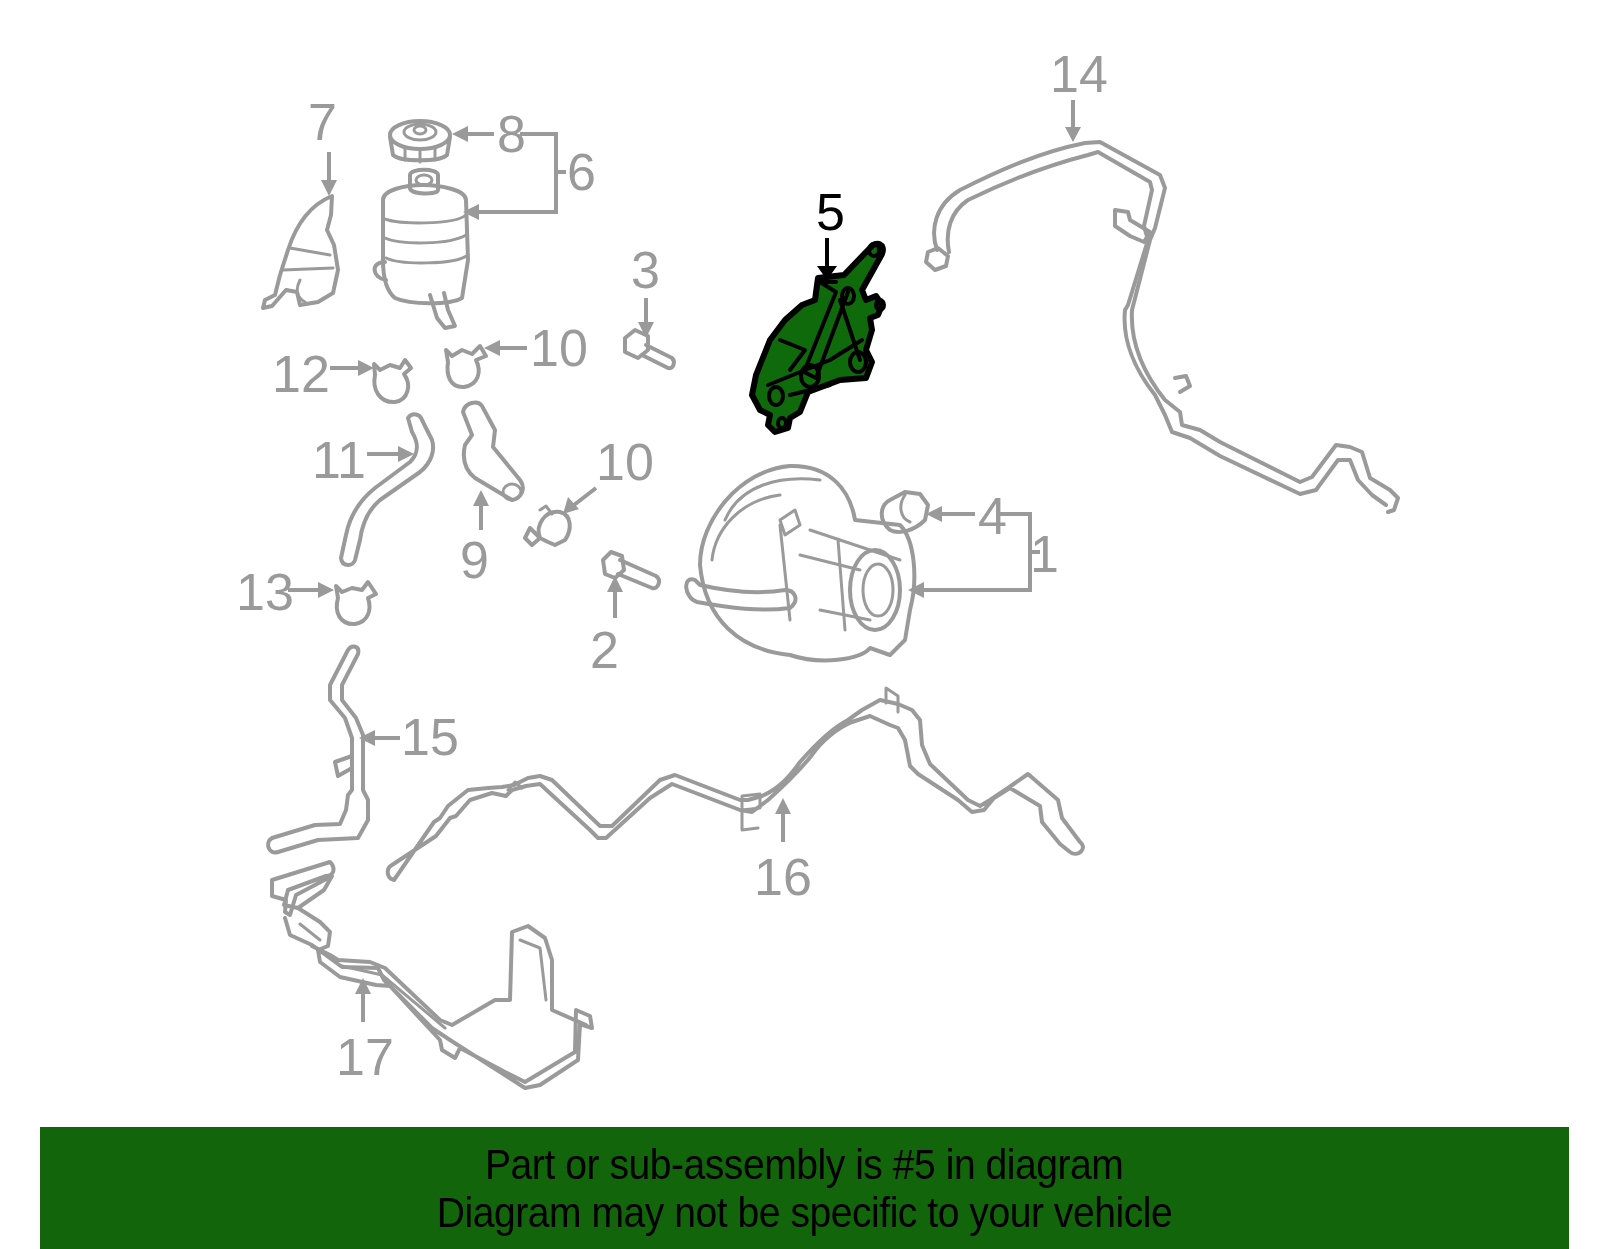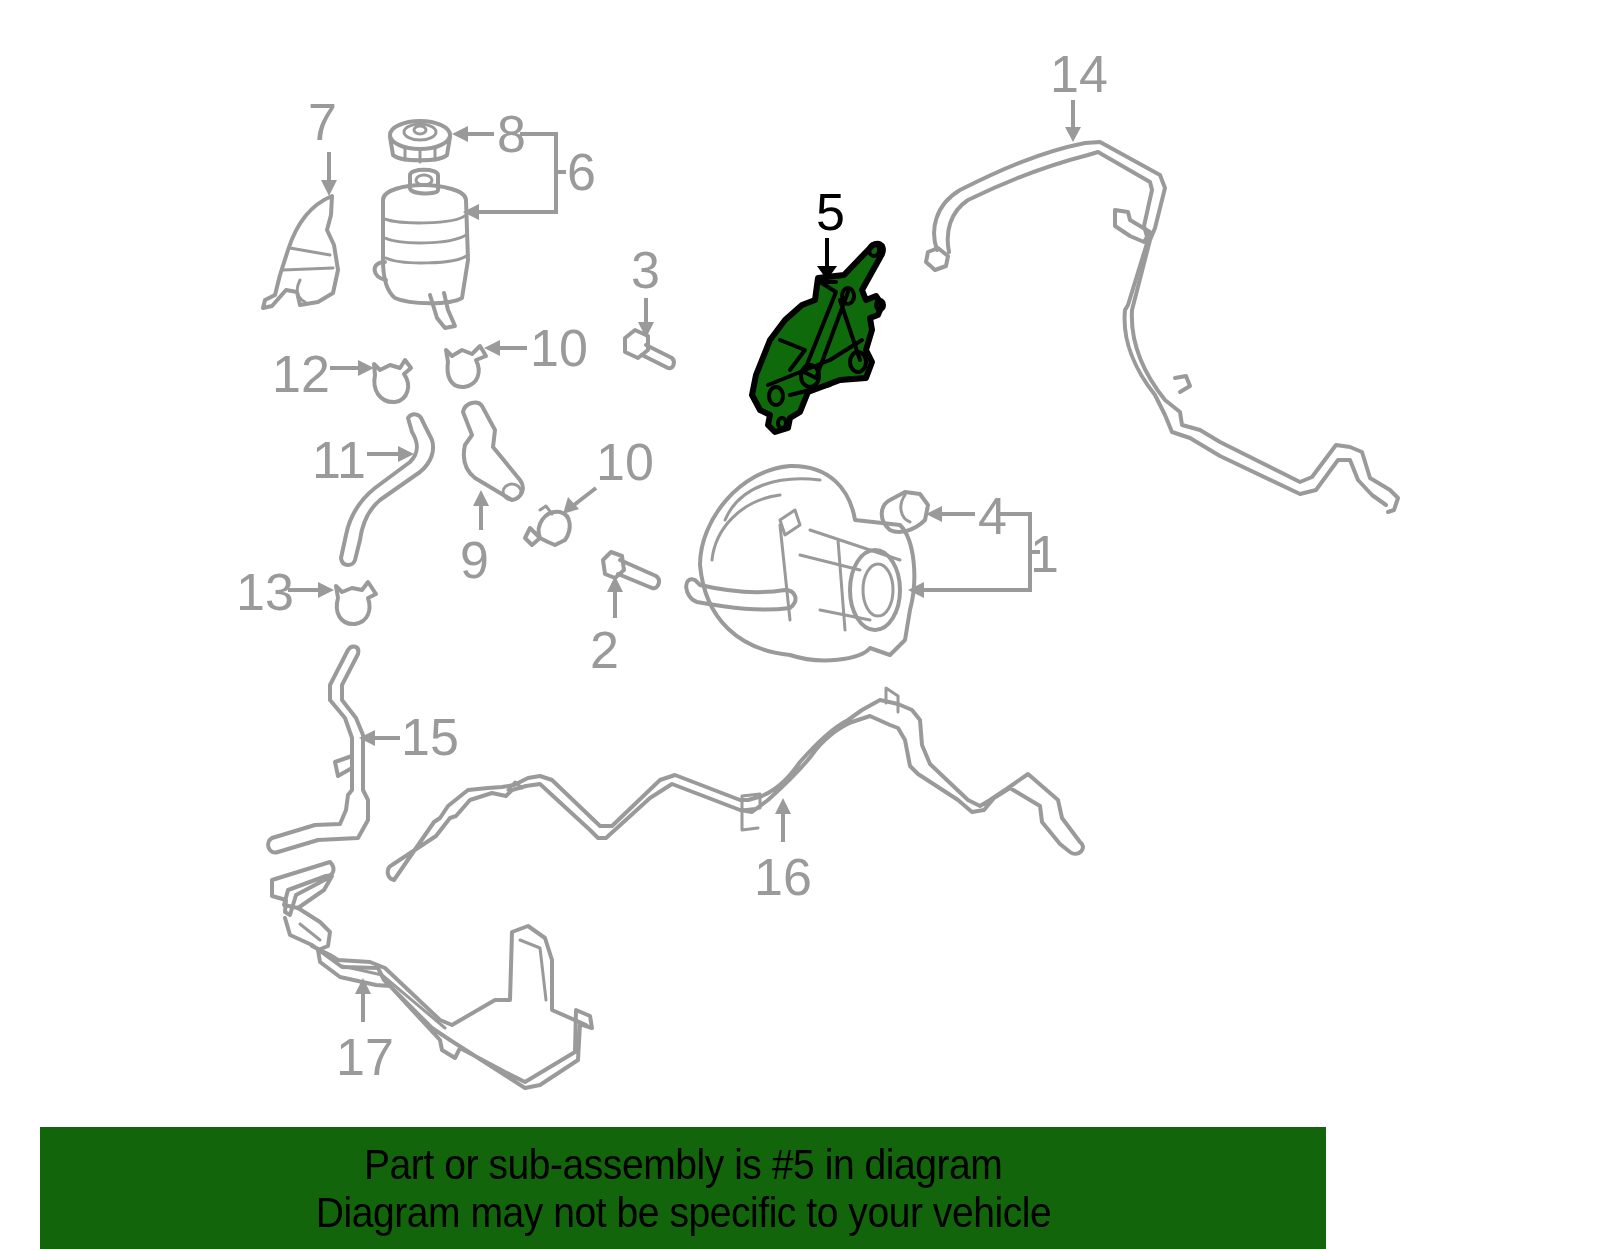--- a/index.html
+++ b/index.html
@@ -9,21 +9,21 @@
   .part-thin { fill: none; stroke: #9a9a9a; stroke-width: 3; stroke-linejoin: round; stroke-linecap: round; }
   .leader { stroke: #9a9a9a; stroke-width: 4; fill: none; }
   .arrowhead { fill: #9a9a9a; }
   .callout { font-family: "Liberation Sans", sans-serif; font-size: 52px; fill: #9a9a9a; }
   .callout-active { font-family: "Liberation Sans", sans-serif; font-size: 52px; fill: #000000; }
   .leader-active { stroke: #000000; stroke-width: 4; fill: none; }
   .arrowhead-active { fill: #000000; }
   .highlight { fill: #0f6a0c; stroke: #000000; stroke-width: 6; stroke-linejoin: round; }
   .highlight-detail { fill: none; stroke: #000000; stroke-width: 4; stroke-linejoin: round; stroke-linecap: round; }
   .caption-bar {
-    position: absolute; left: 40px; top: 1127px; width: 1286px; height: 122px;
+    position: absolute; left: 40px; top: 1127px; width: 1529px; height: 122px;
     background: #12650a;
     display: flex; flex-direction: column; align-items: center; justify-content: flex-start;
     color: #000000; text-align: center;
   }
   .caption-line { font-family: "Liberation Sans", sans-serif; font-size: 42px; line-height: 48px; letter-spacing: -0.5px; transform: scaleX(0.93); }
   .caption-line:first-child { margin-top: 14px; }
 </style>
 </head>
 <body>
 

